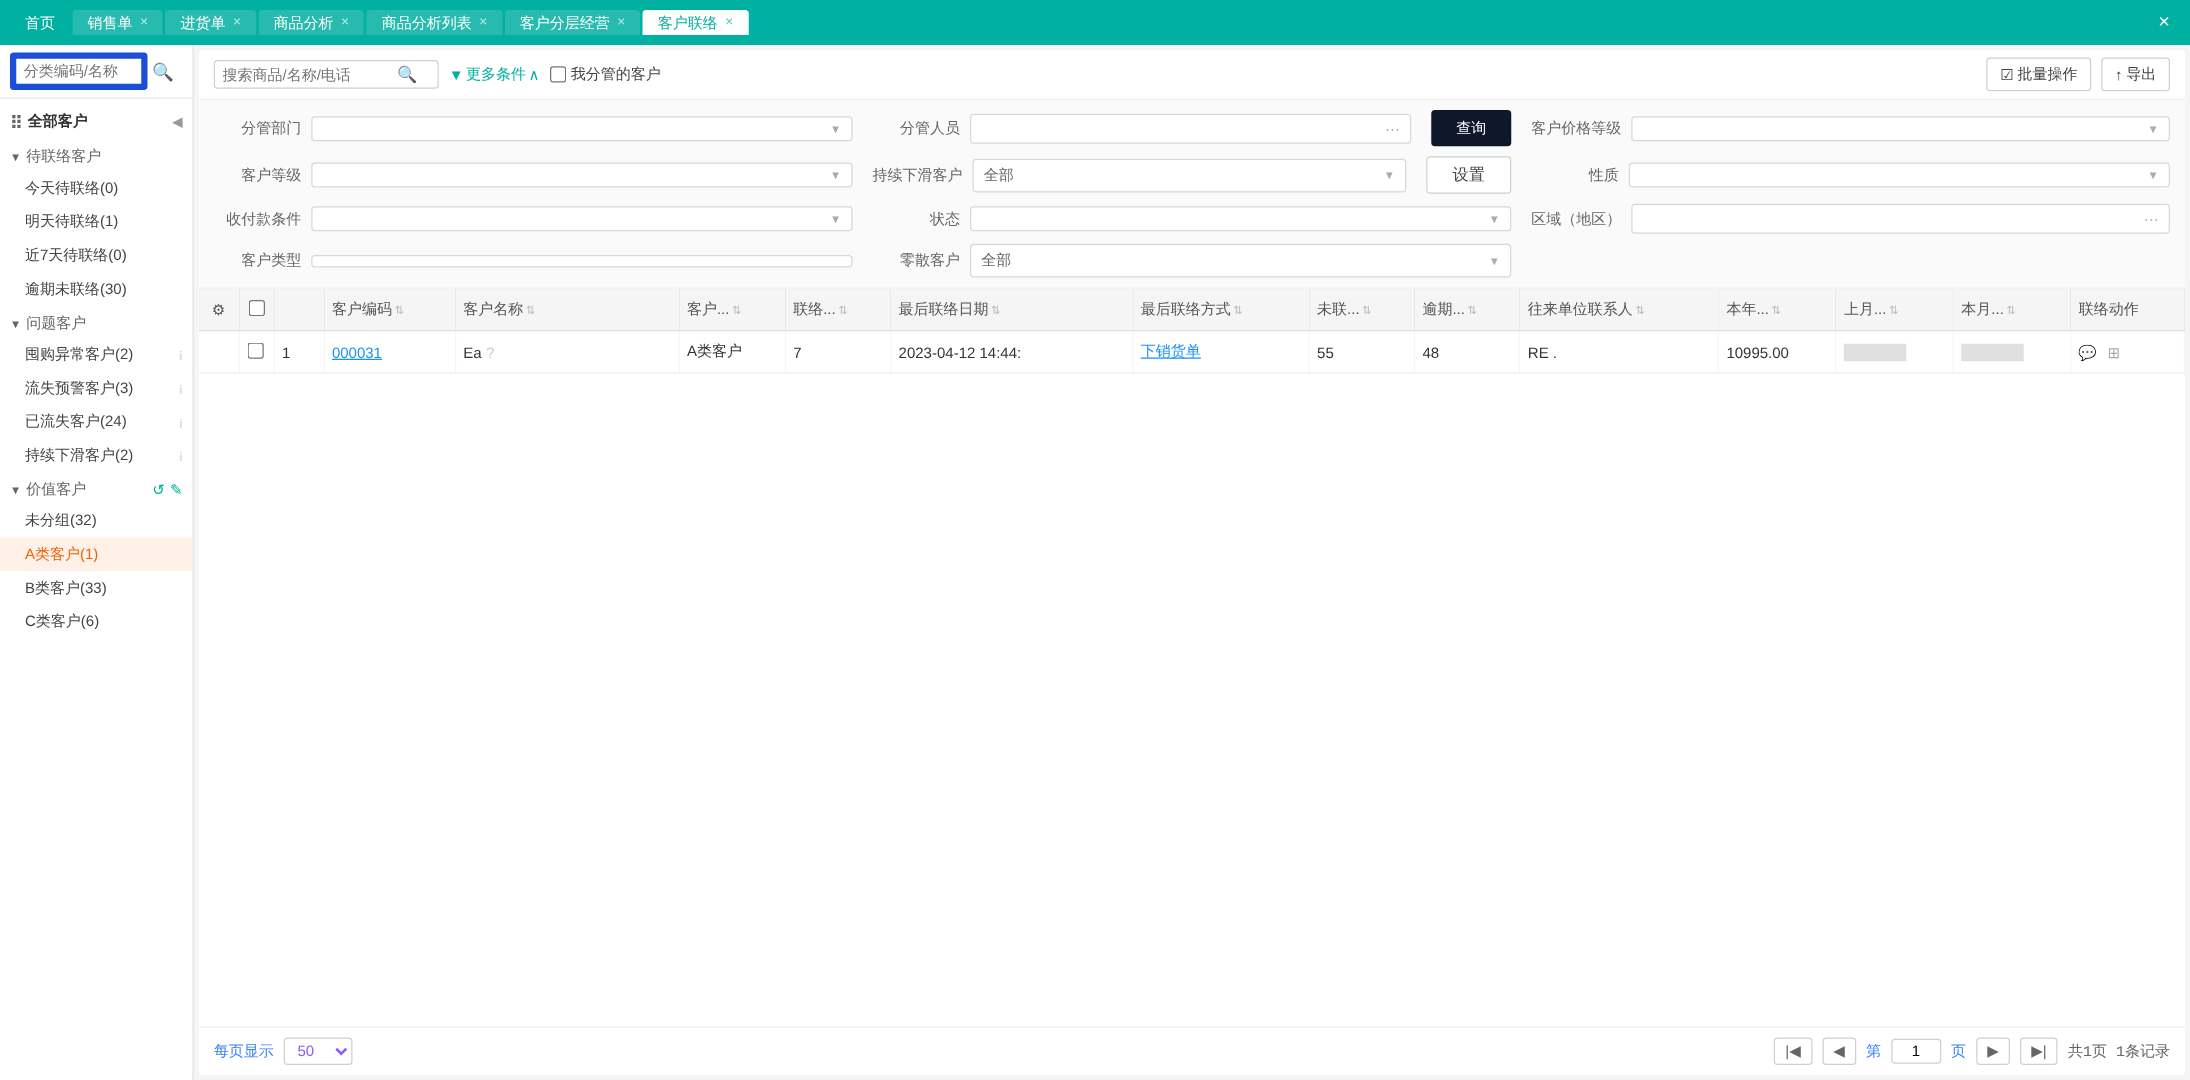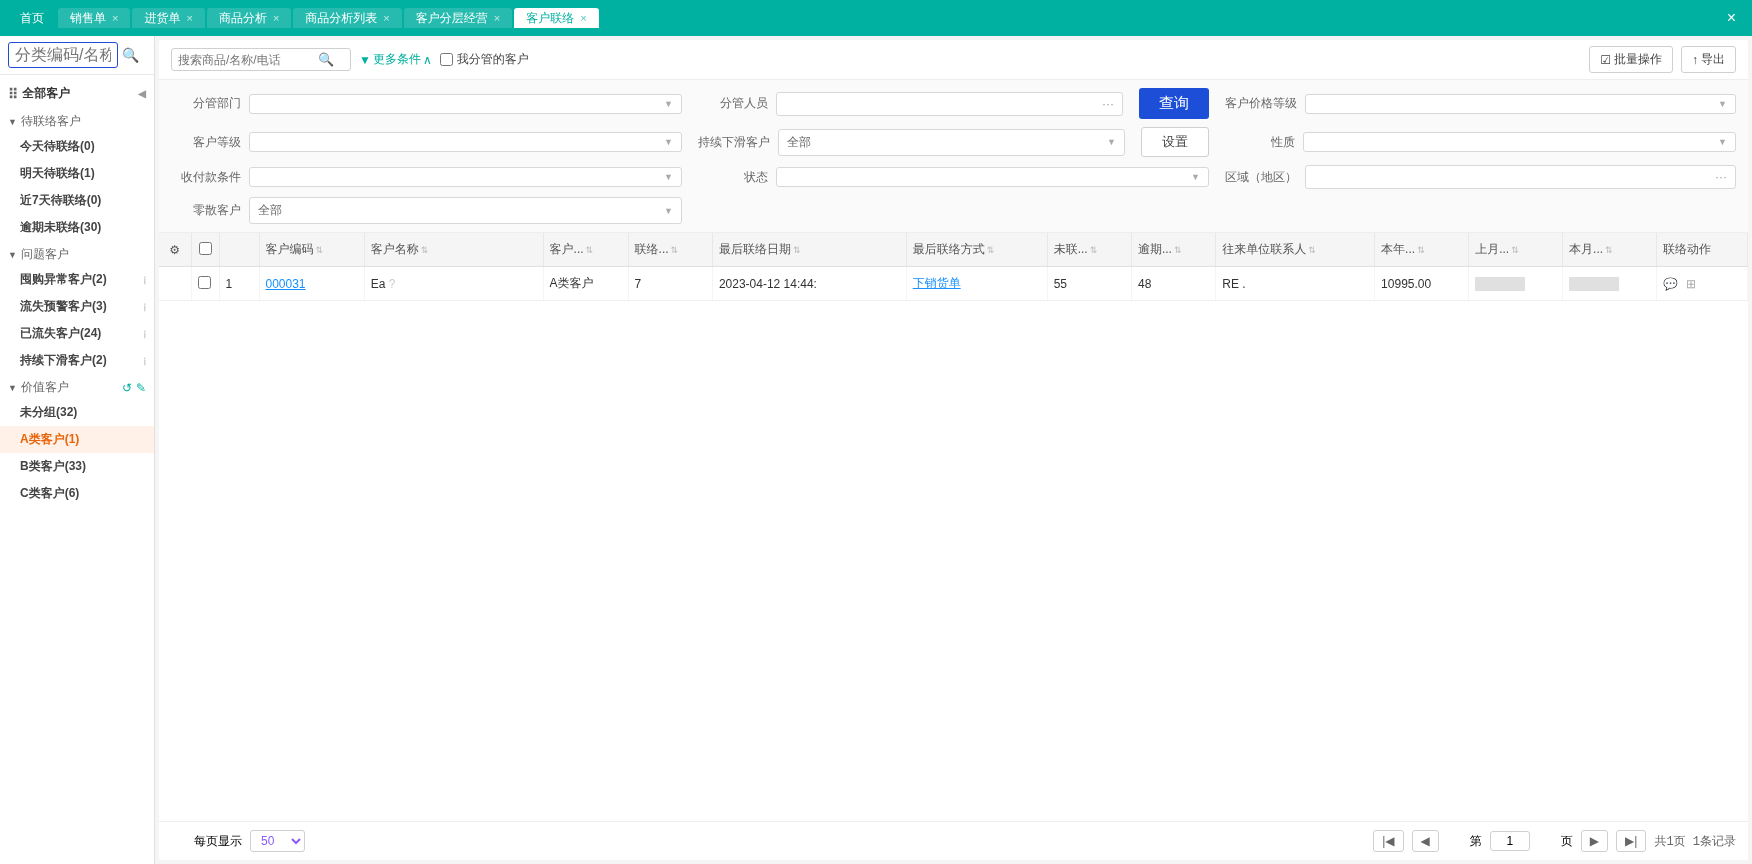--- a/index.html
+++ b/index.html
@@ -26,21 +26,21 @@
 
     
     .sidebar {
       width: 155px; background: white; border-right: 1px solid #e0e0e0;
       display: flex; flex-direction: column; flex-shrink: 0;
     }
     .sidebar-search {
       display: flex; align-items: center; padding: 6px 8px; border-bottom: 1px solid #e8e8e8;
     }
     .sidebar-search input {
-      border: 1px solid #1d4ed8; border-radius: 3px; padding: 3px 6px; font-size: 16px;
+      border: 5px solid #1d4ed8; border-radius: 3px; padding: 3px 6px; font-size: 12px;
       width: 110px; outline: none; color: #999;
     }
     .sidebar-search .search-icon { margin-left: 4px; color: #00b0a0; cursor: pointer; font-size: 14px; }
 
     .sidebar-content { flex: 1; overflow-y: auto; padding: 4px 0; }
 
     .sidebar-group-header {
       display: flex; align-items: center; padding: 6px 8px; font-weight: bold;
       color: #333; cursor: pointer; justify-content: space-between;
     }
@@ -50,21 +50,21 @@
 
     .sidebar-section-title {
       display: flex; align-items: center; padding: 5px 8px 3px 8px; color: #666;
       font-size: 11px; cursor: pointer;
     }
     .sidebar-section-title .arrow { margin-right: 4px; font-size: 9px; }
     .sidebar-section-title .icons { margin-left: auto; display: flex; gap: 4px; color: #00b0a0; }
 
     .sidebar-item {
       padding: 5px 8px 5px 20px; cursor: pointer; color: #444;
-      display: flex; align-items: center; justify-content: space-between; font-weight: bold;
+      display: flex; align-items: center; justify-content: space-between;
     }
     .sidebar-item.active { background: #fff0e8; color: #e8650a; }
     .sidebar-item .item-name { flex: 1; }
     .sidebar-item .info-icon { color: #ccc; font-size: 10px; }
 
     
     .content-area { flex: 1; display: flex; flex-direction: column; background: white; margin: 4px; border-radius: 3px; overflow: hidden; }
 
     
     .filter-bar {
@@ -90,21 +90,21 @@
     }
     .filter-row { display: flex; align-items: center; gap: 8px; }
     .filter-label { color: #666; white-space: nowrap; min-width: 70px; text-align: right; }
     .filter-input {
       flex: 1; border: 1px solid #d8d8d8; border-radius: 3px; padding: 4px 8px;
       font-size: 12px; background: white; display: flex; align-items: center;
       justify-content: space-between; cursor: pointer; color: #666;
     }
     .filter-input .arrow-down { font-size: 9px; color: #aaa; }
     .filter-input .dots-btn { color: #999; font-size: 12px; }
-    .btn-query { background: #1d4ed8; color: white; border: none; padding: 6px 20px; border-radius: 3px; cursor: pointer; font-size: 15px; }
+    .btn-query { background: #0f172a; color: white; border: none; padding: 6px 20px; border-radius: 3px; cursor: pointer; font-size: 12px; }
     .btn-settings { background: white; color: #444; border: 1px solid #d0d0d0; padding: 5px 20px; border-radius: 3px; cursor: pointer; font-size: 13px; }
 
     
     .table-area { flex: 1; overflow: auto; }
     table { width: 100%; border-collapse: collapse; font-size: 12px; }
     th {
       background: #f5f5f5; border-bottom: 1px solid #e0e0e0; border-right: 1px solid #e8e8e8;
       padding: 8px 6px; text-align: left; color: #555; white-space: nowrap;
       position: sticky; top: 0; z-index: 1; font-weight: normal;
     }
@@ -115,21 +115,21 @@
     .checkbox-th { width: 28px; text-align: center; }
     .link-cell { color: #1890ff; text-decoration: underline; cursor: pointer; }
     .action-icons { display: flex; gap: 8px; color: #aaa; font-size: 14px; }
     .action-icons span { cursor: pointer; }
 
     
     .pagination {
       display: flex; align-items: center; padding: 8px 12px; border-top: 1px solid #eee;
       background: white; gap: 8px; flex-shrink: 0;
     }
-    .pagination-label { color: #000000; margin-left: 23px; }
+    .pagination-label { color: #3b82f6; }
     .page-size-select {
       border: 1px solid #d0d0d0; border-radius: 3px; padding: 2px 6px;
       background: white; color: #8b5cf6; cursor: pointer;
     }
     .pagination-spacer { flex: 1; }
     .page-btn { border: 1px solid #d0d0d0; background: white; color: #666; padding: 3px 8px; border-radius: 3px; cursor: pointer; }
     .page-btn:disabled { color: #ccc; cursor: default; }
     .page-input { border: 1px solid #d0d0d0; border-radius: 3px; padding: 2px 6px; width: 40px; text-align: center; }
     .total-info { color: #666; font-family: Liberation Mono, monospace; }
 
@@ -339,20 +339,24 @@
           <span class="arrow-down">▼</span>
         </div>
       </div>
 
       <div class="filter-row">
         <span class="filter-label">区域（地区）</span>
         <div class="filter-input">
           <span></span>
           <span class="dots-btn">···</span>
         </div>
+      </div>
+      <div class="filter-row">
+        <span class="filter-label">客户类型</span>
+        <div class="filter-input"></div>
       </div>
       <div class="filter-row">
         <span class="filter-label">零散客户</span>
         <div class="filter-input">
           <span>全部</span>
           <span class="arrow-down">▼</span>
         </div>
       </div>
     </div>
 

